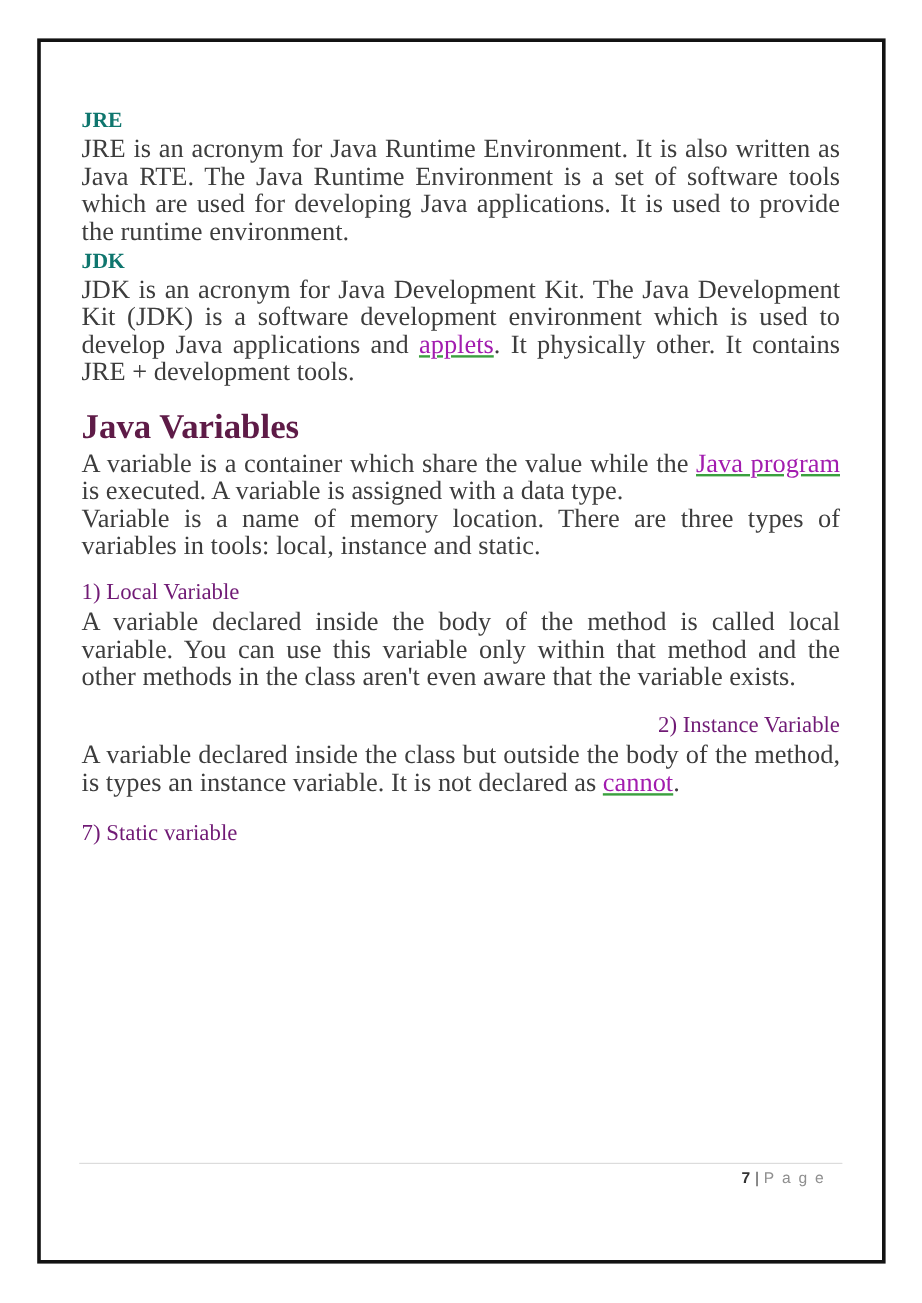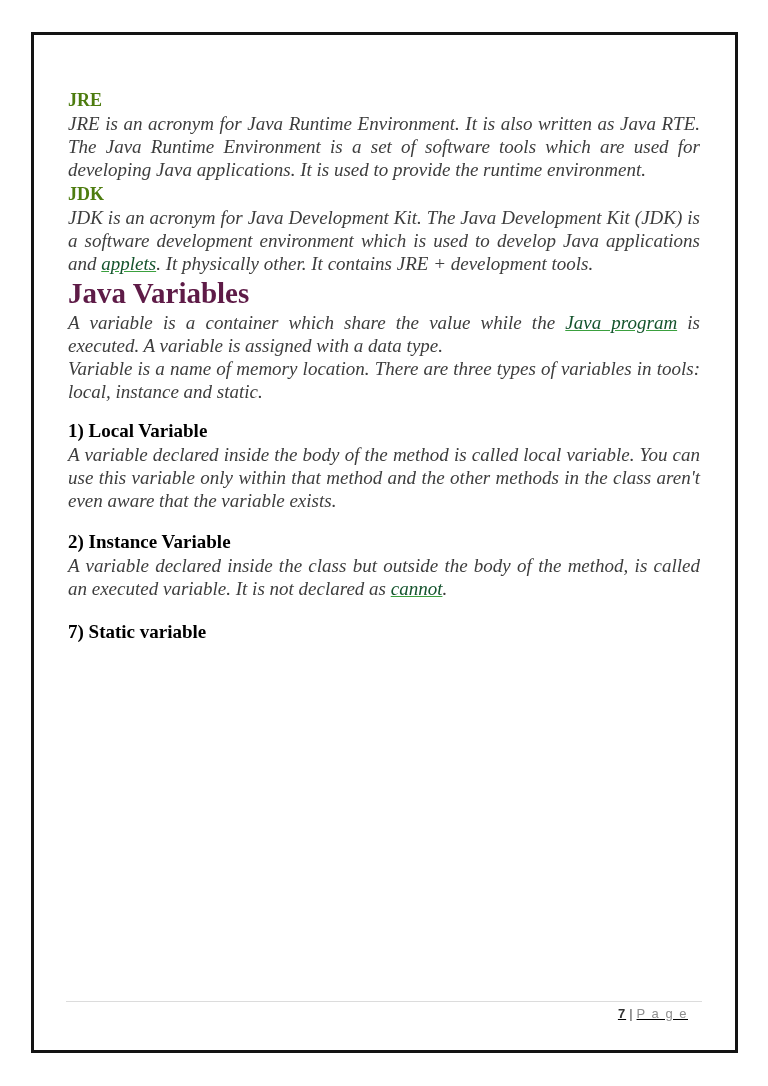--- a/index.html
+++ b/index.html
@@ -25,75 +25,73 @@
     height: 1021px;
     box-sizing: border-box;
     border: 3px solid #131313;
     padding: 0 35px 0 34px;
   }
   .h-small {
     margin: 0;
     font-weight: bold;
     font-size: 18px;
     line-height: 23px;
-    color: #4d7c0f;
+    color: #0f766e;
     text-align: left;
   }
   .h-num {
     margin: 0;
-    font-weight: bold;
+    font-weight: normal;
     font-size: 19px;
     line-height: 24px;
-    color: #000000;
+    color: #701a75;
     text-align: left;
   }
   .h-big {
     margin: 0;
     font-weight: bold;
     font-size: 29px;
     line-height: 36px;
     color: #5e1b47;
     text-align: left;
   }
   p.body {
     margin: 0;
-    font-size: 19px;
+    font-size: 22px;
     line-height: 23px;
     color: #3d3d3d;
     text-align: justify;
-    font-style: italic;
   }
   a.green-link {
-    color: #14532d;
+    color: #a21caf;
     text-decoration: underline;
     text-decoration-color: #3aa03e;
     cursor: pointer;
   }
   
   .mt-jre   { margin-top: 54px; }
   .mt-p1    { margin-top: 27px; }
   .mt-jdk   { margin-top: 2px; }
   .mt-p2    { margin-top: 22px; }
-  .mt-h1    { }
+  .mt-h1    { margin-top: 17px; }
   .mt-p3    { margin-top: 18px; }
   .mt-p4    { margin-top: 23px; }
   .mt-hl    { margin-top: 16px; }
   .mt-p5    { margin-top: 22px; }
   .mt-p6    { margin-top: 19px; }
-  .mt-hi    { margin-top: 18px; }
+  .mt-hi    { margin-top: 18px; text-align: right; }
   .mt-p7    { margin-top: 22px; }
   .mt-hs    { margin-top: 20px; }
   .mt-p8    { margin-top: 22px; }
 
   .footer {
     position: absolute;
     left: 32px;
     right: 33px;
-    top: 966px;
-    text-decoration: underline;
+    top: 934px;
   }
   .footer-rule {
     border: 0;
     border-top: 1px solid #dcdcdc;
     height: 0;
     margin: 0;
   }
   .footer-text {
     margin-top: 4px;
     padding-right: 14px;
@@ -138,21 +136,21 @@
 
     <p class="body mt-p4">Variable is a name of memory location. There are three types of variables in tools: local, instance and static.</p>
 
     <h4 class="h-num mt-hl">1) Local Variable</h4>
 
     <p class="body mt-p5">A variable declared inside the body of the method is called local variable. You can use this variable only within that method and the other methods in the class aren't even aware that the variable exists.</p>
 
 
     <h4 class="h-num mt-hi">2) Instance Variable</h4>
 
-    <p class="body mt-p7"><span>A variable declared inside the class but outside the body of the method, is called an executed variable. It is not declared as </span><a class="green-link">cannot</a><span>.</span></p>
+    <p class="body mt-p7"><span>A variable declared inside the class but outside the body of the method, is types an instance variable. It is not declared as </span><a class="green-link">cannot</a><span>.</span></p>
 
     <h4 class="h-num mt-hs">7) Static variable</h4>
 
 
     <div class="footer">
       <div class="footer-rule"></div>
       <div class="footer-text"><span class="pg-num">7</span><span class="pg-sep">|</span><span class="pg-label">P a g e</span></div>
     </div>
 
   </div>

